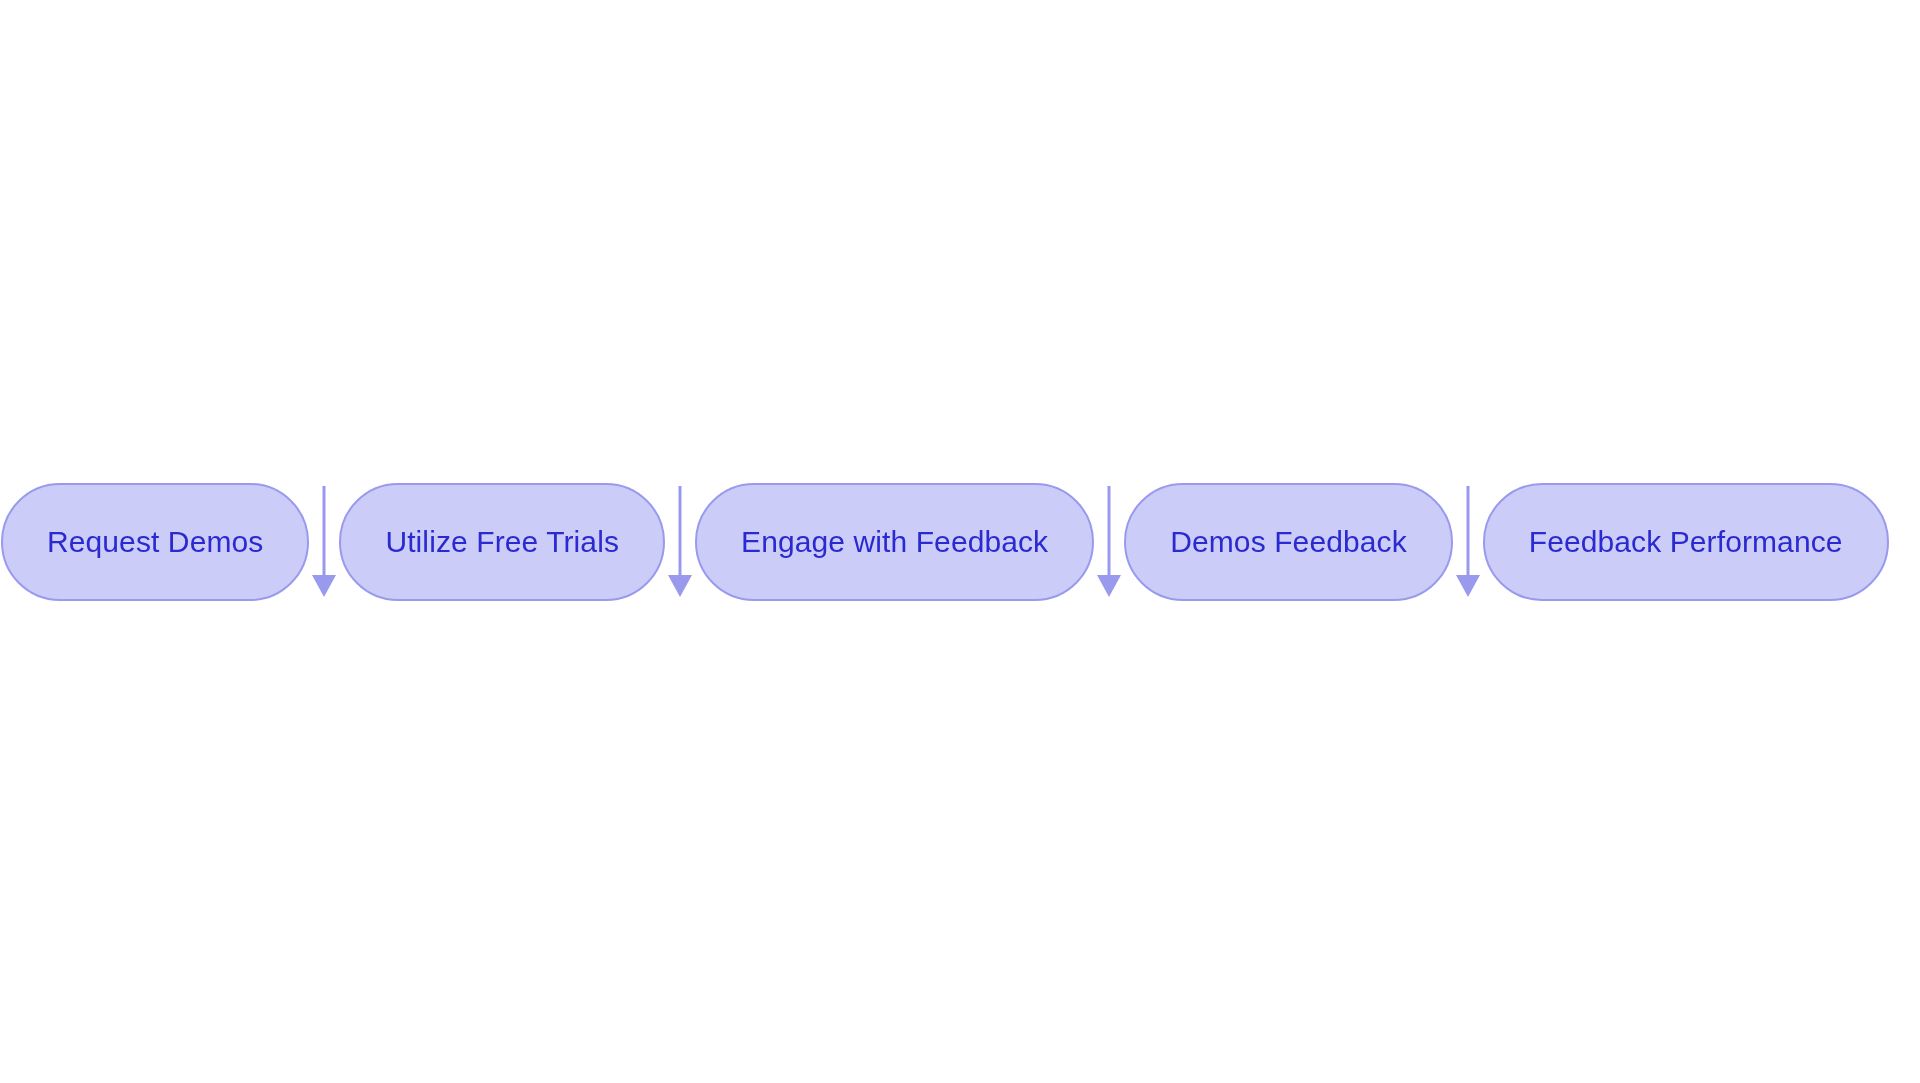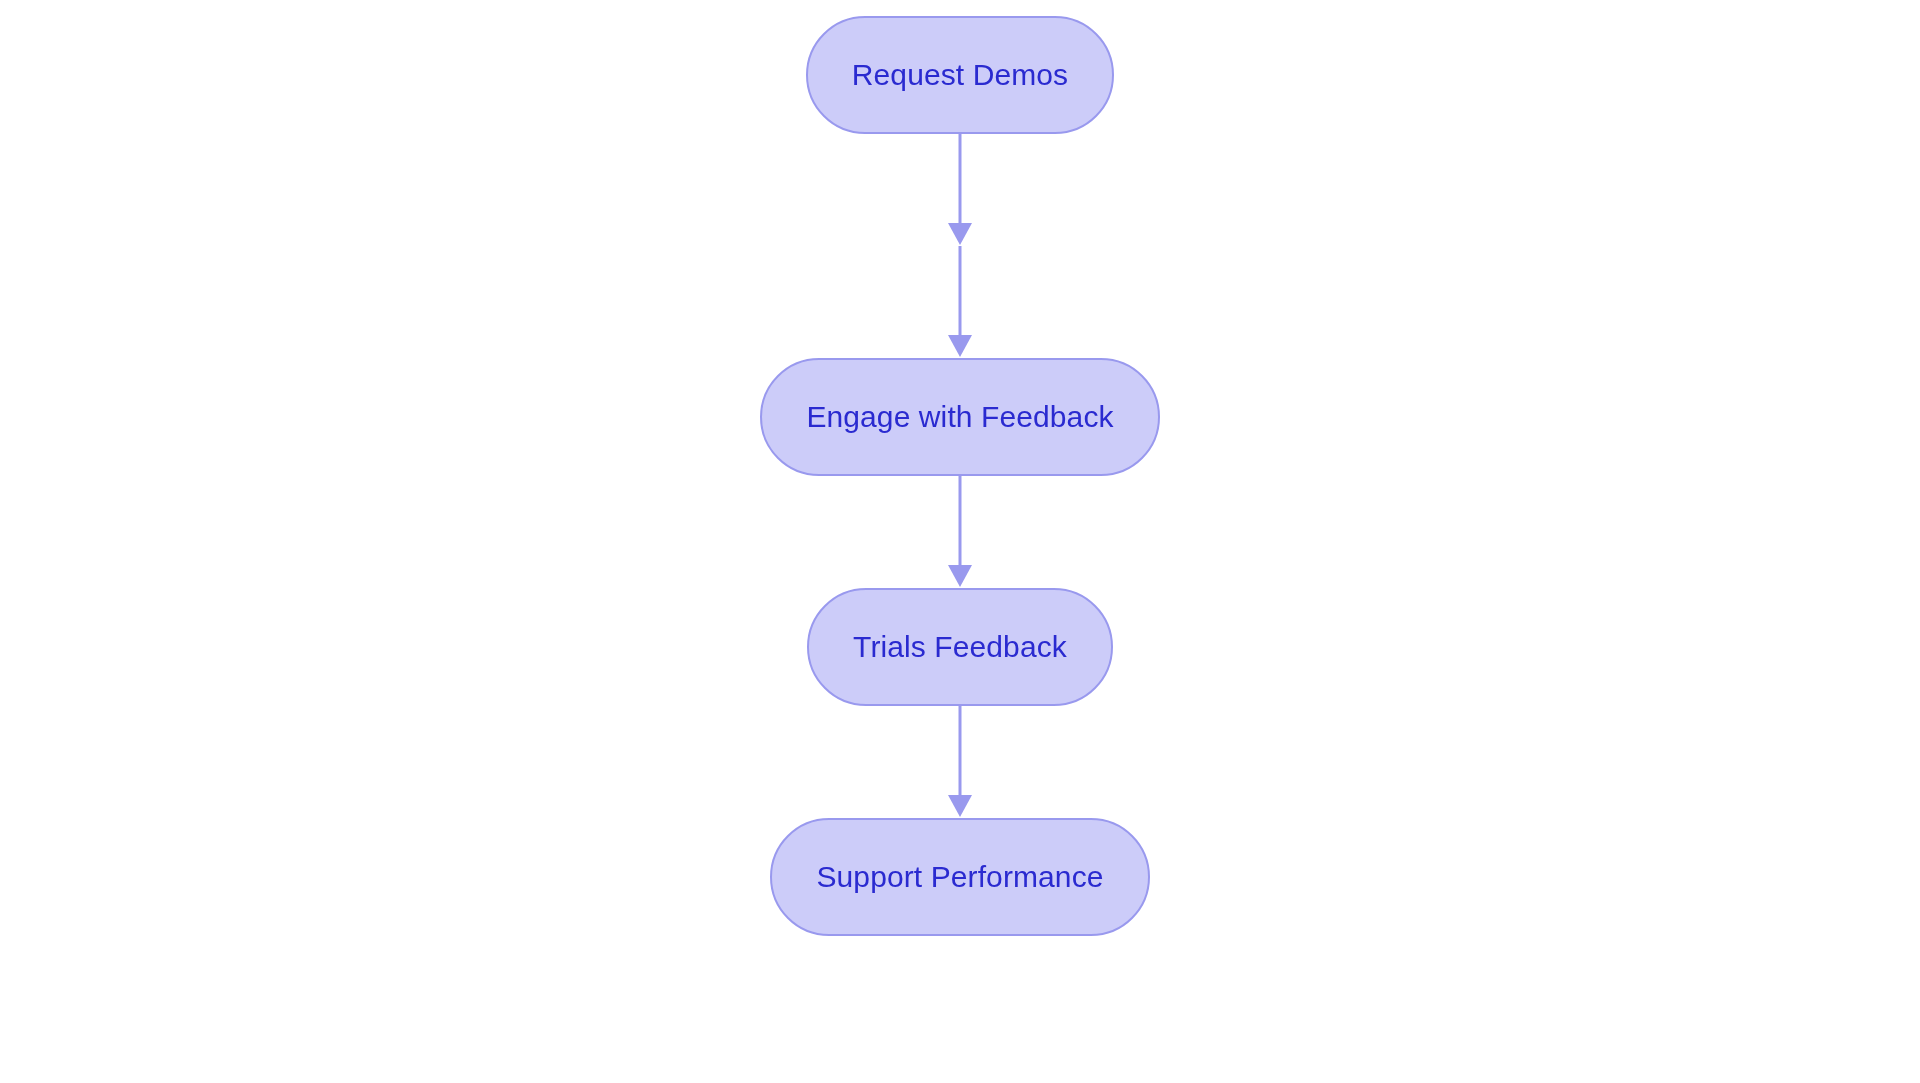--- a/index.html
+++ b/index.html
@@ -22,21 +22,21 @@
   }
 
   
   .flow {
     position: absolute;
     left: 0;
     top: 0;
     width: 1920px;
     height: 1083px;
     display: flex;
-    flex-direction: column;
+    flex-direction: row;
     align-items: center;
     justify-content: flex-start;
   }
 
   
   .node {
     box-sizing: border-box;
     height: 118px;
     border-radius: 59px;
     background: #ccccf9;
@@ -90,43 +90,46 @@
 
     <div class="node">
       <span class="node-label">Request Demos</span>
     </div>
 
     <svg class="connector" viewBox="0 0 30 112">
       <path class="edge-line" d="M15 0 L15 90"></path>
       <path class="edge-head" d="M3 89 L27 89 L15 111 Z"></path>
     </svg>
 
+    <div class="node">
+      <span class="node-label">Utilize Free Trials</span>
+    </div>
 
     <svg class="connector" viewBox="0 0 30 112">
       <path class="edge-line" d="M15 0 L15 90"></path>
       <path class="edge-head" d="M3 89 L27 89 L15 111 Z"></path>
     </svg>
 
     <div class="node">
       <span class="node-label">Engage with Feedback</span>
     </div>
 
     <svg class="connector" viewBox="0 0 30 112">
       <path class="edge-line" d="M15 0 L15 90"></path>
       <path class="edge-head" d="M3 89 L27 89 L15 111 Z"></path>
     </svg>
 
     <div class="node">
-      <span class="node-label">Trials Feedback</span>
+      <span class="node-label">Demos Feedback</span>
     </div>
 
     <svg class="connector" viewBox="0 0 30 112">
       <path class="edge-line" d="M15 0 L15 90"></path>
       <path class="edge-head" d="M3 89 L27 89 L15 111 Z"></path>
     </svg>
 
     <div class="node">
-      <span class="node-label">Support Performance</span>
+      <span class="node-label">Feedback Performance</span>
     </div>
 
   </div>
 
 </div>
 
 </body></html>

